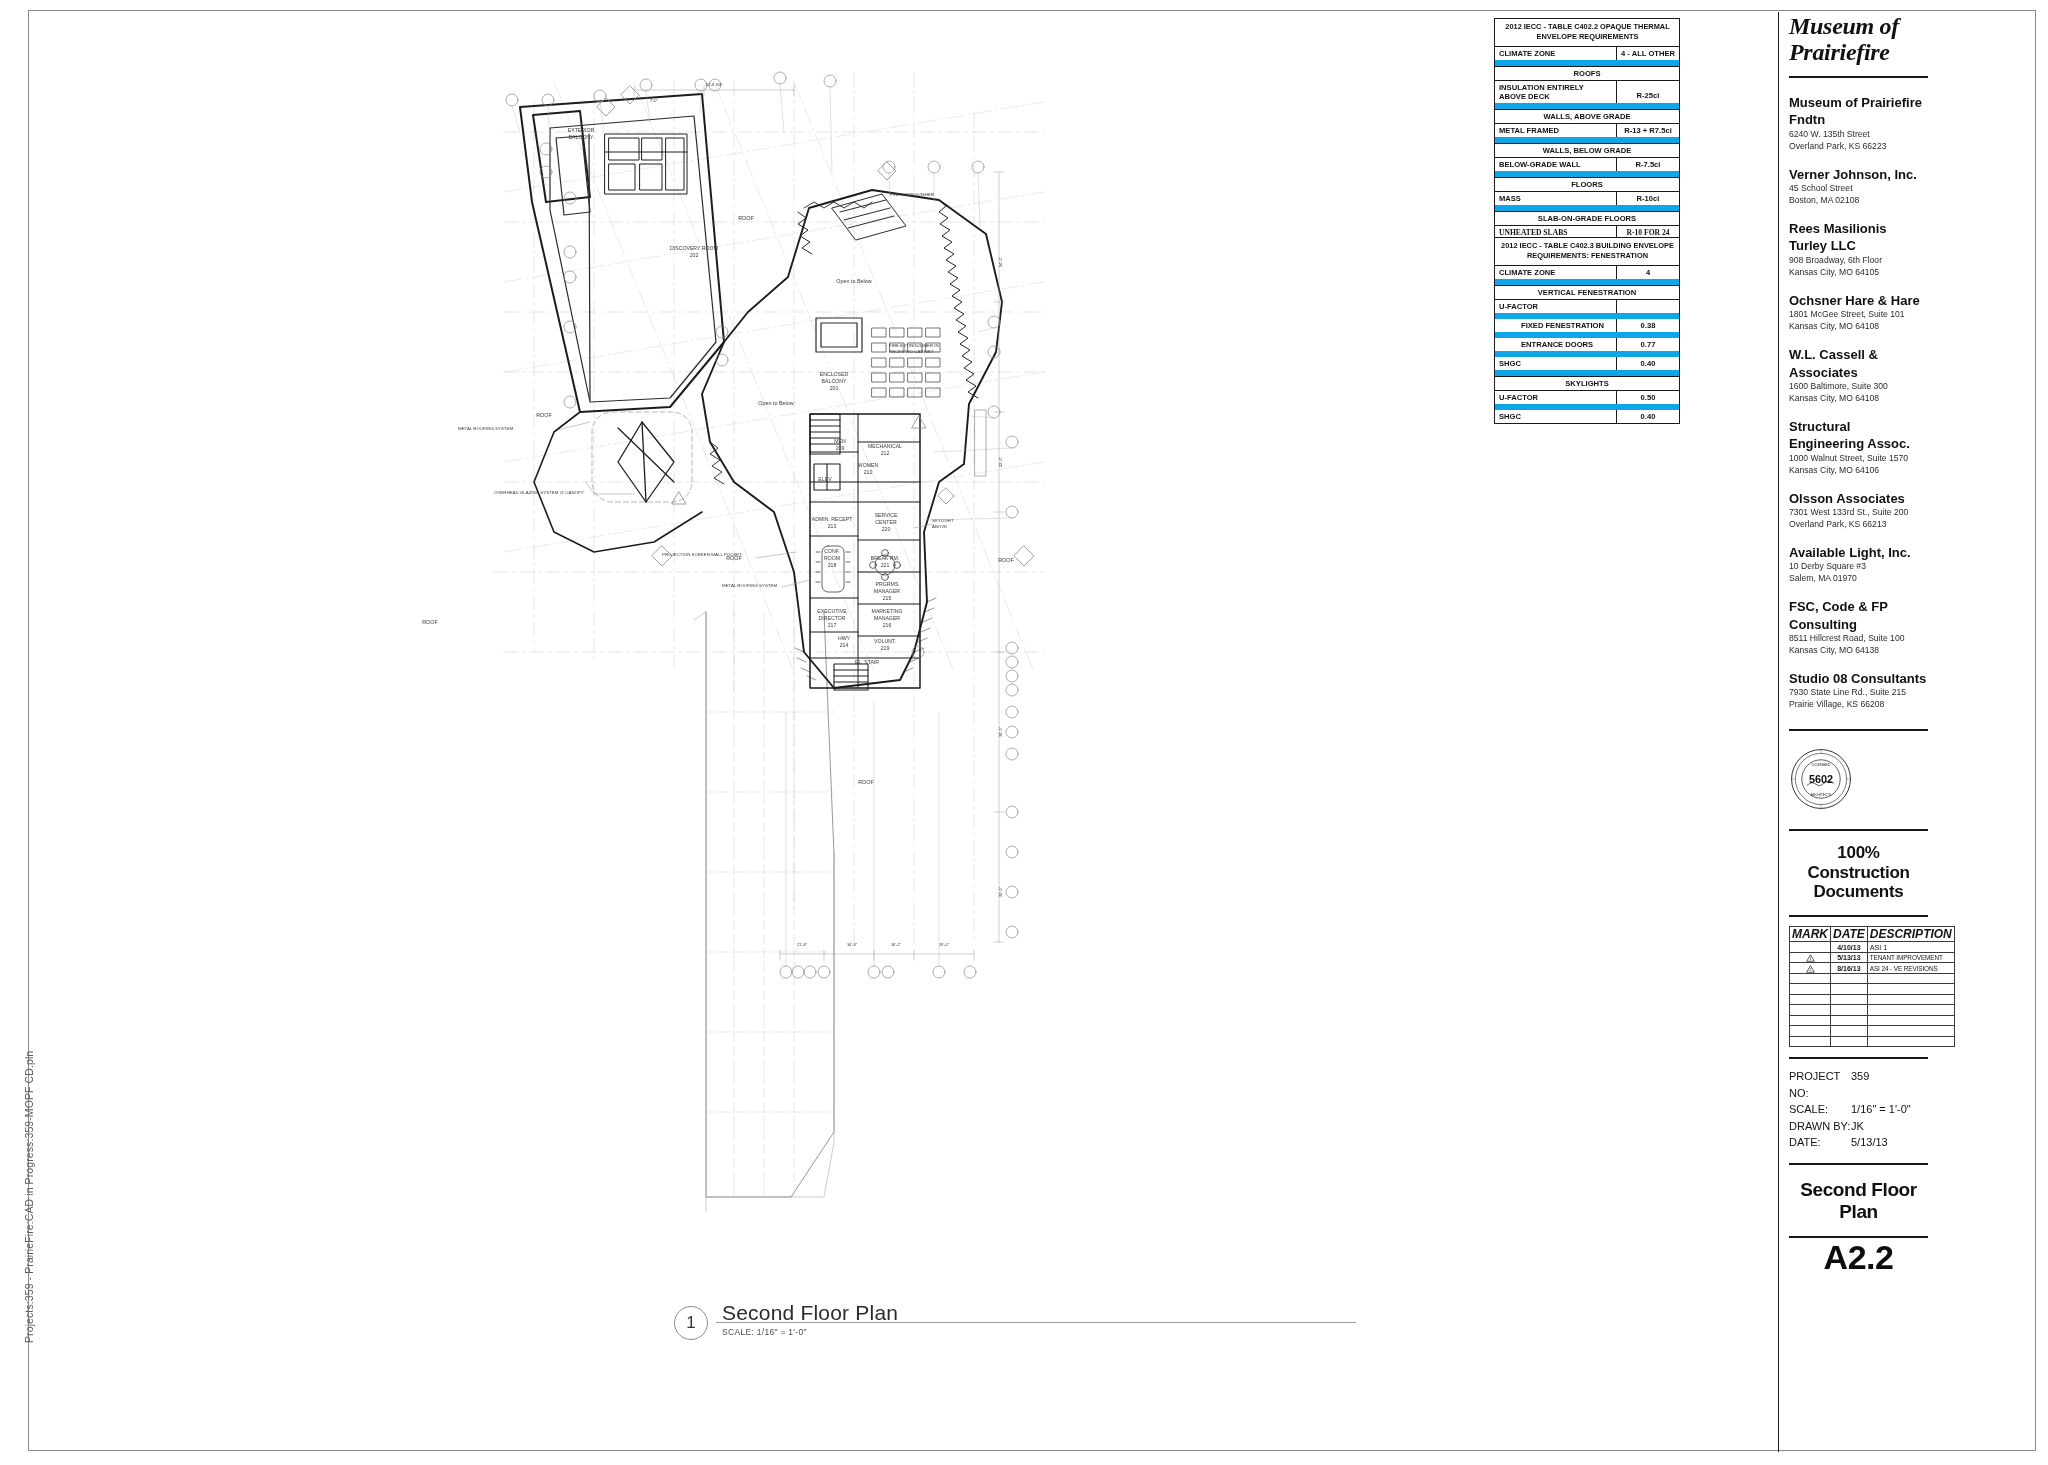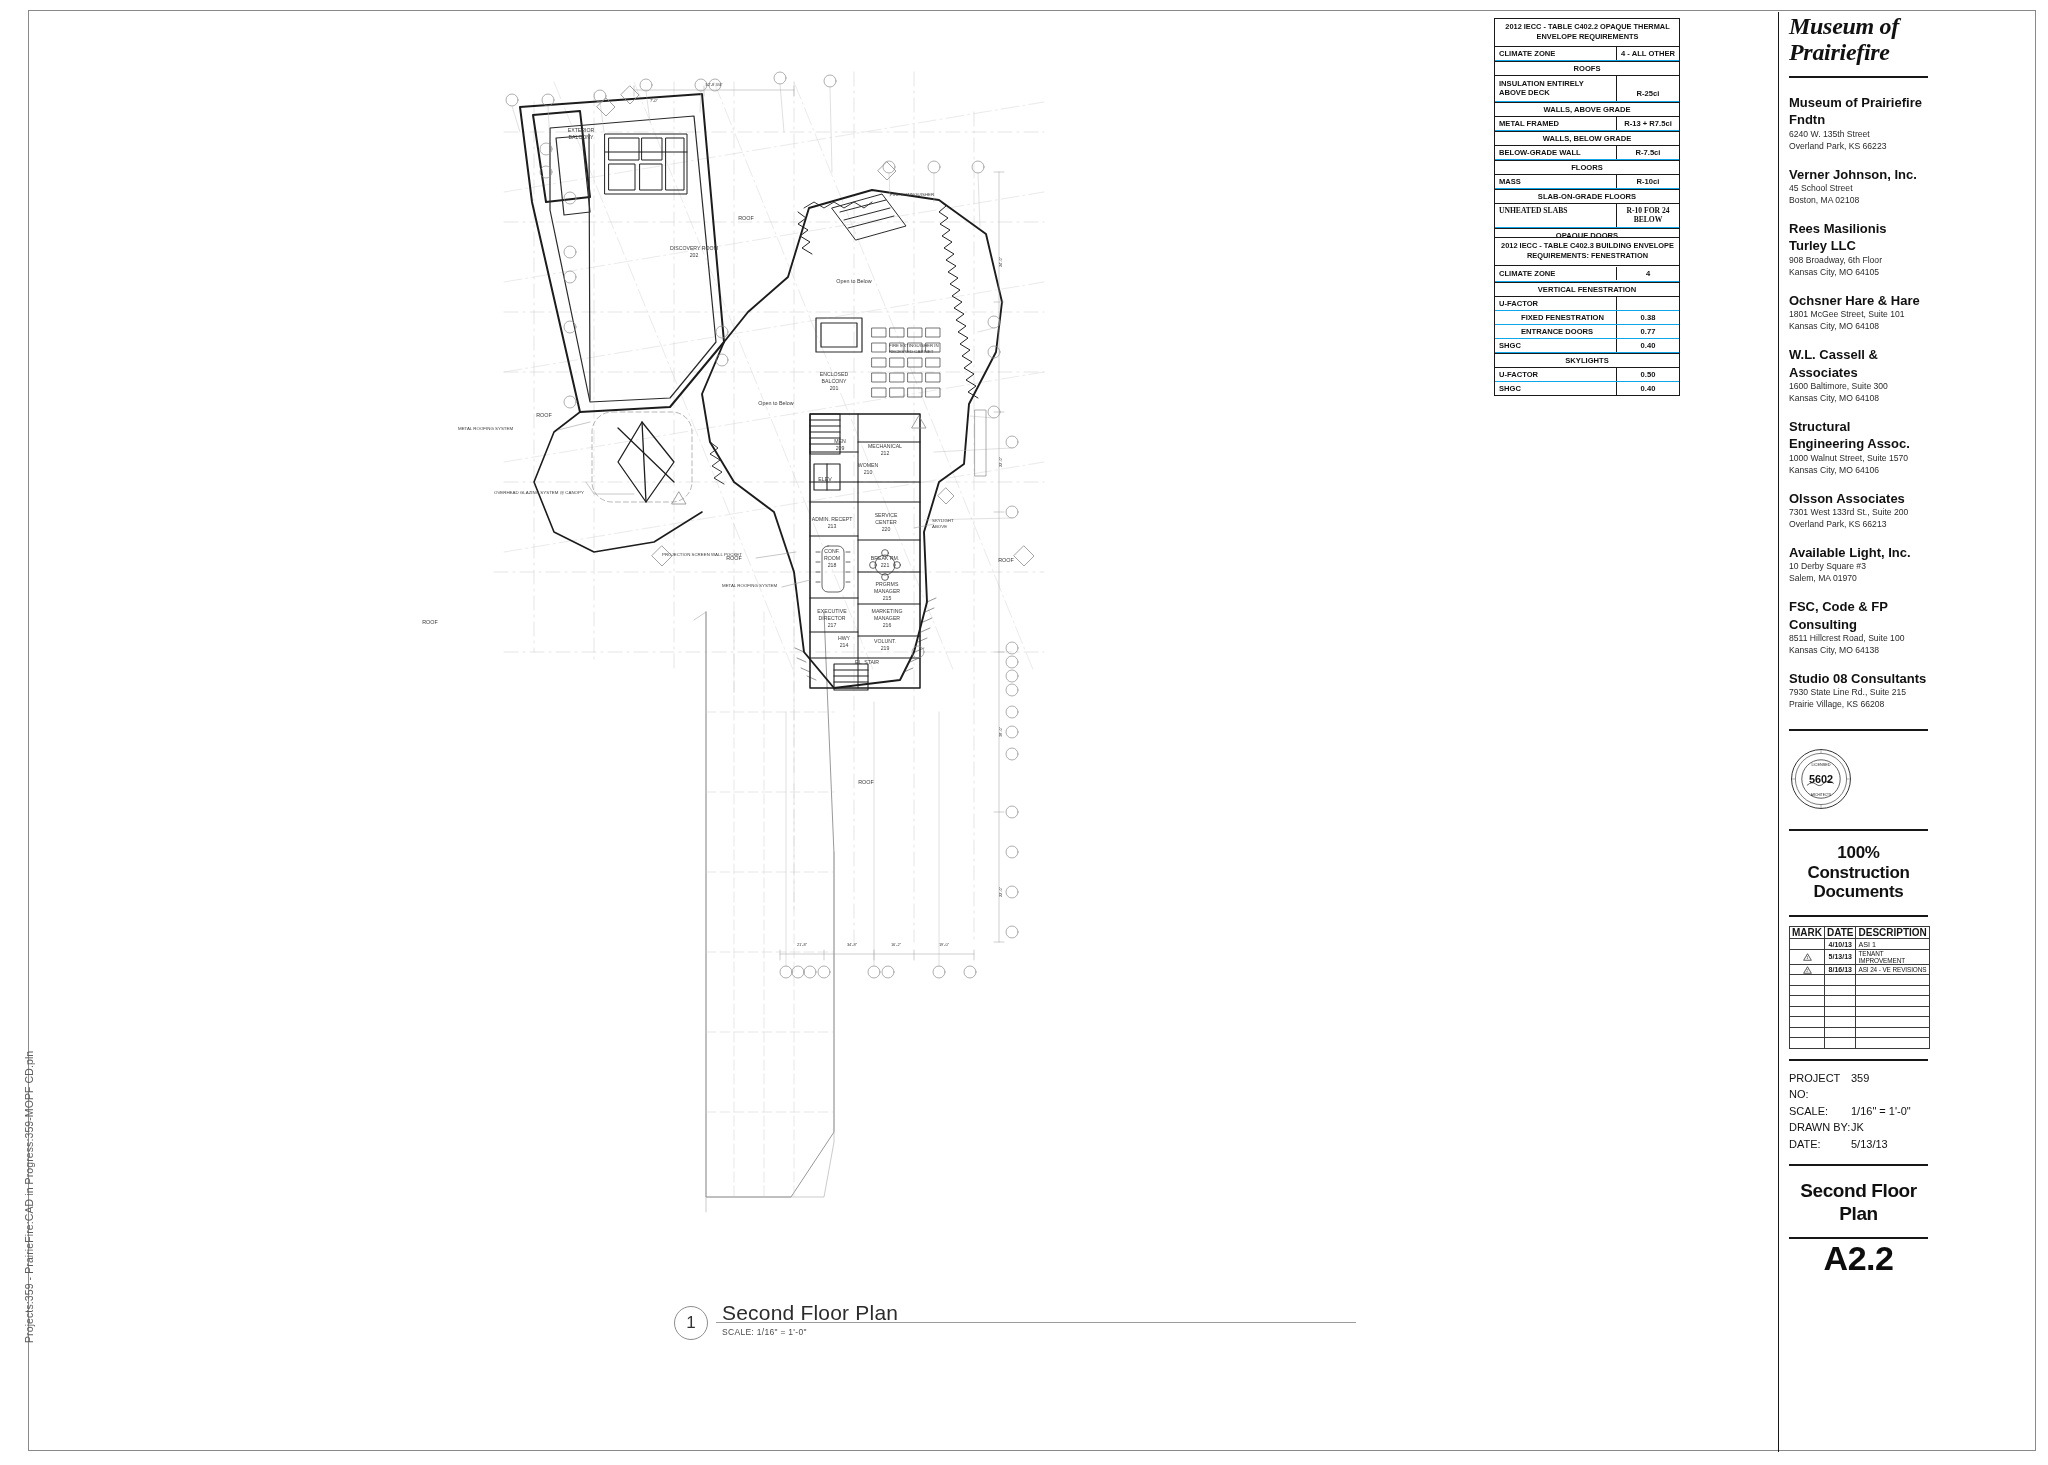--- a/index.html
+++ b/index.html
@@ -77,21 +77,21 @@
   }
   #table-c4022 { left: 1494px; top: 18px; width: 186px; }
   #table-c4023 { left: 1494px; top: 237px; width: 186px; }
   .codetable .thead {
     padding: 3px 4px 4px 5px;
     text-align: center;
     line-height: 1.35;
     border-bottom: 1.2px solid #1a1a1a;
     font-size: 7.4px;
   }
-  .codetable .trow { display: flex; border-bottom: 1px solid #0ea5e9; }
+  .codetable .trow { display: flex; border-bottom: 6px solid #0ea5e9; }
   .codetable .trow:last-child { border-bottom: none; }
   .codetable .tl { flex: 1; padding: 2px 4px; border-right: 1px solid #1a1a1a; }
   .codetable .tl.ind { padding-left: 26px; }
   .codetable .tr { width: 62px; padding: 2px 4px; text-align: center; }
   .codetable .tsec {
     text-align: center; padding: 2px 4px;
     border-bottom: 1px solid #1a1a1a;
     border-top: 1.2px solid #1a1a1a;
   }
   .codetable .trow.nb { border-bottom: none; }
@@ -129,21 +129,21 @@
   
   .revtable {
     margin-top: 14px; border-top: 2.2px solid #171717; padding-top: 9px;
   }
   .revgrid { width: 100%; border-collapse: collapse; }
   .revgrid th, .revgrid td {
     border: 0.9px solid #3b3b3b;
     font-size: 7.2px; color: #141414;
     height: 10.5px; padding: 0 2px;
   }
-  .revgrid th { font-weight: bold; font-size: 10px; text-align: center; }
+  .revgrid th { font-weight: bold; font-size: 12px; text-align: center; font-style: italic; }
   .revgrid td.mk { width: 22px; text-align: center; }
   .revgrid td.dt { width: 30px; text-align: center; font-weight: bold; font-size: 7px; }
   .revgrid td.ds { text-align: left; font-size: 6.4px; letter-spacing: -0.1px; }
   .revgrid td.ds.big { font-size: 7.2px; letter-spacing: 0; }
   .tri { display: inline-block; width: 9px; height: 8px; vertical-align: middle; }
 
   .projinfo { margin-top: 10px; border-top: 2.4px solid #171717; padding-top: 9px; }
   .pirow { display: flex; font-size: 11px; color: #111; line-height: 1.5; }
   .pirow .pk { width: 62px; }
   .pirow .pv { flex: 1; }

